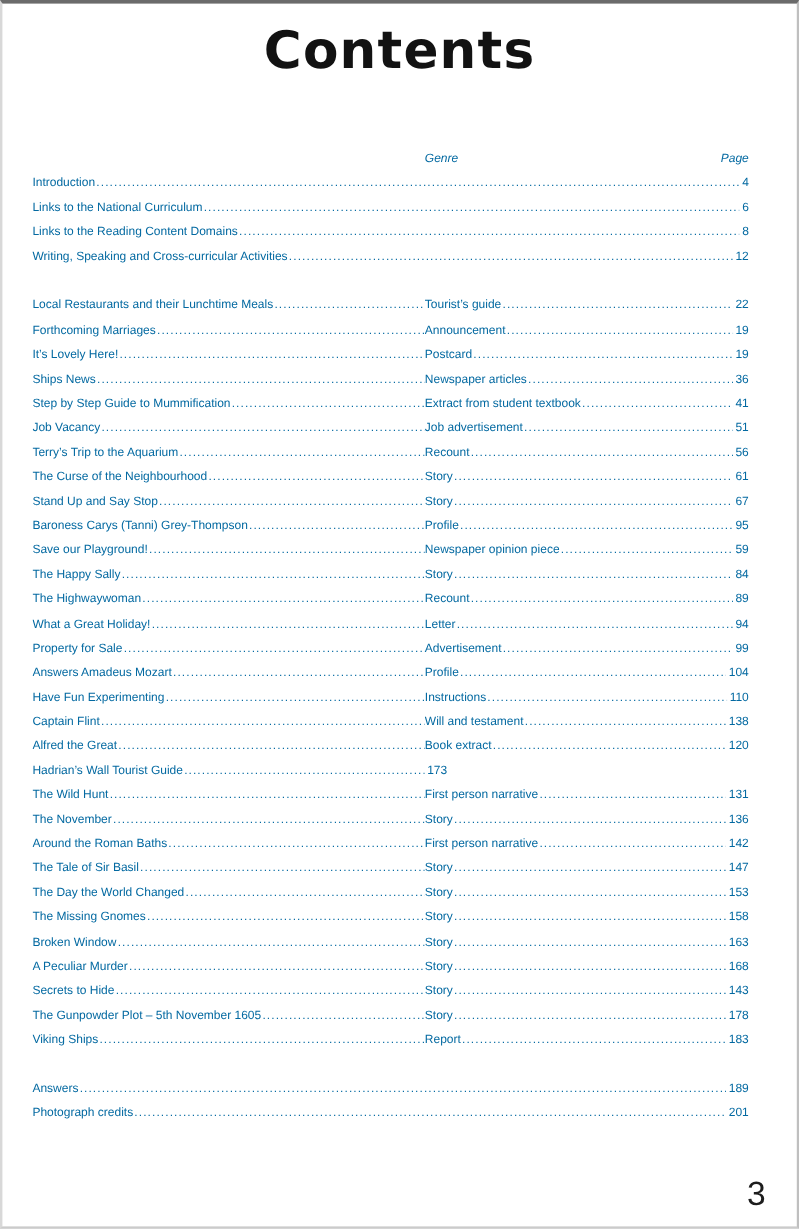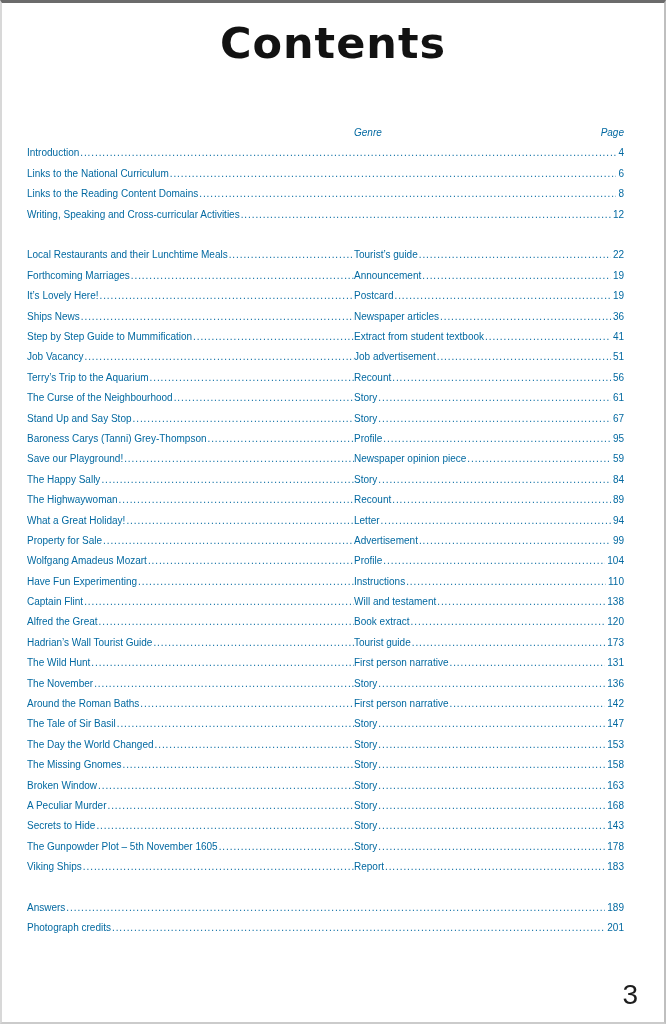--- a/index.html
+++ b/index.html
@@ -308,21 +308,21 @@
     </span>
     <span class="c2">
       <span class="t">Advertisement</span>
       <span class="leader"></span>
     </span>
     <span class="num">99</span>
   </div>
 
   <div class="row">
     <span class="c1">
-      <span class="t">Wolfgang Amadeus Mozart</span>
+      <span class="t">Answers Amadeus Mozart</span>
       <span class="leader"></span>
     </span>
     <span class="c2">
       <span class="t">Profile</span>
       <span class="leader"></span>
     </span>
     <span class="num">104</span>
   </div>
 
   <div class="row">
@@ -357,24 +357,20 @@
     <span class="c2">
       <span class="t">Book extract</span>
       <span class="leader"></span>
     </span>
     <span class="num">120</span>
   </div>
 
   <div class="row">
     <span class="c1">
       <span class="t">Hadrian’s Wall Tourist Guide</span>
-      <span class="leader"></span>
-    </span>
-    <span class="c2">
-      <span class="t">Tourist guide</span>
       <span class="leader"></span>
     </span>
     <span class="num">173</span>
   </div>
 
   <div class="row">
     <span class="c1">
       <span class="t">The Wild Hunt</span>
       <span class="leader"></span>
     </span>

